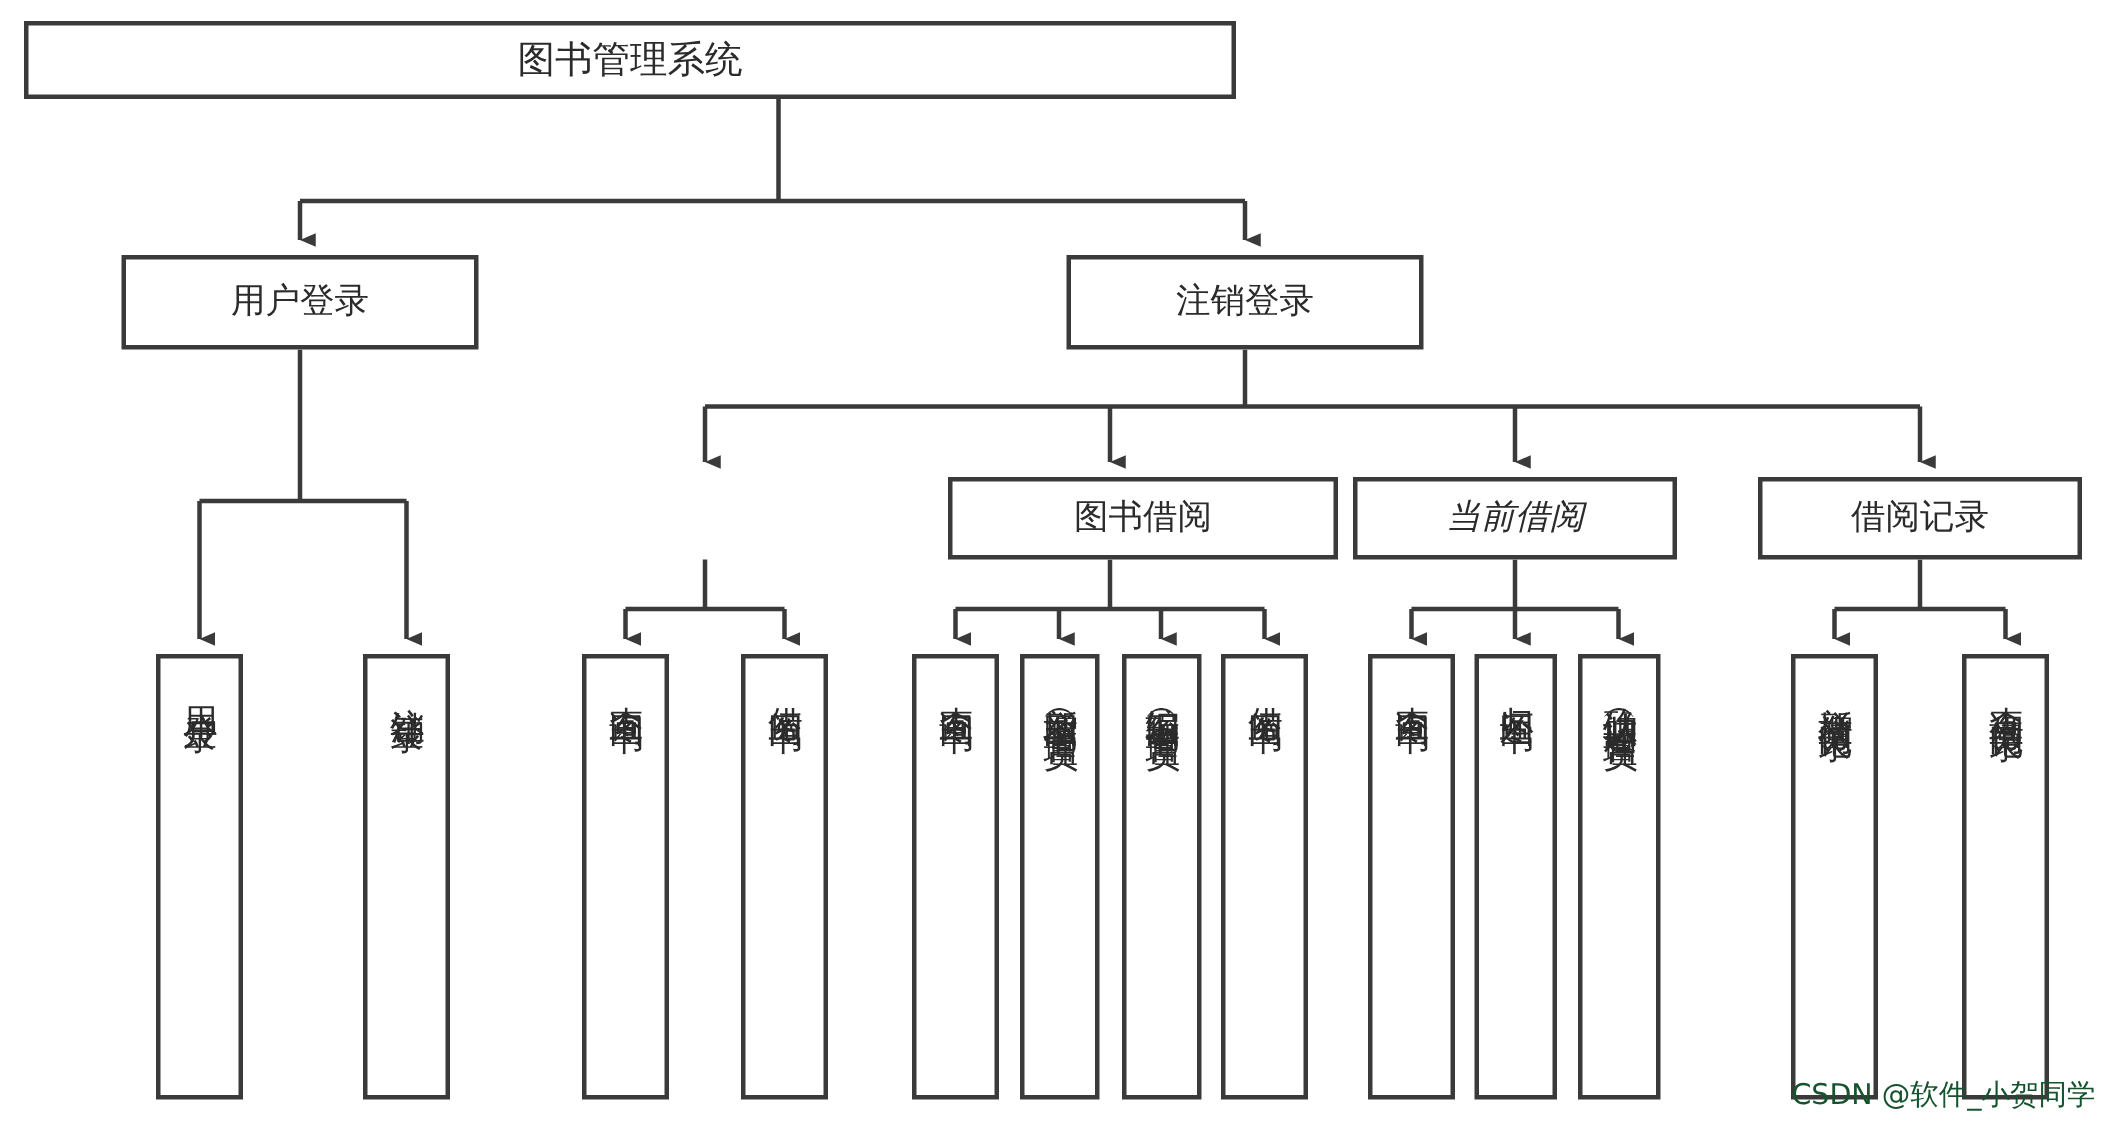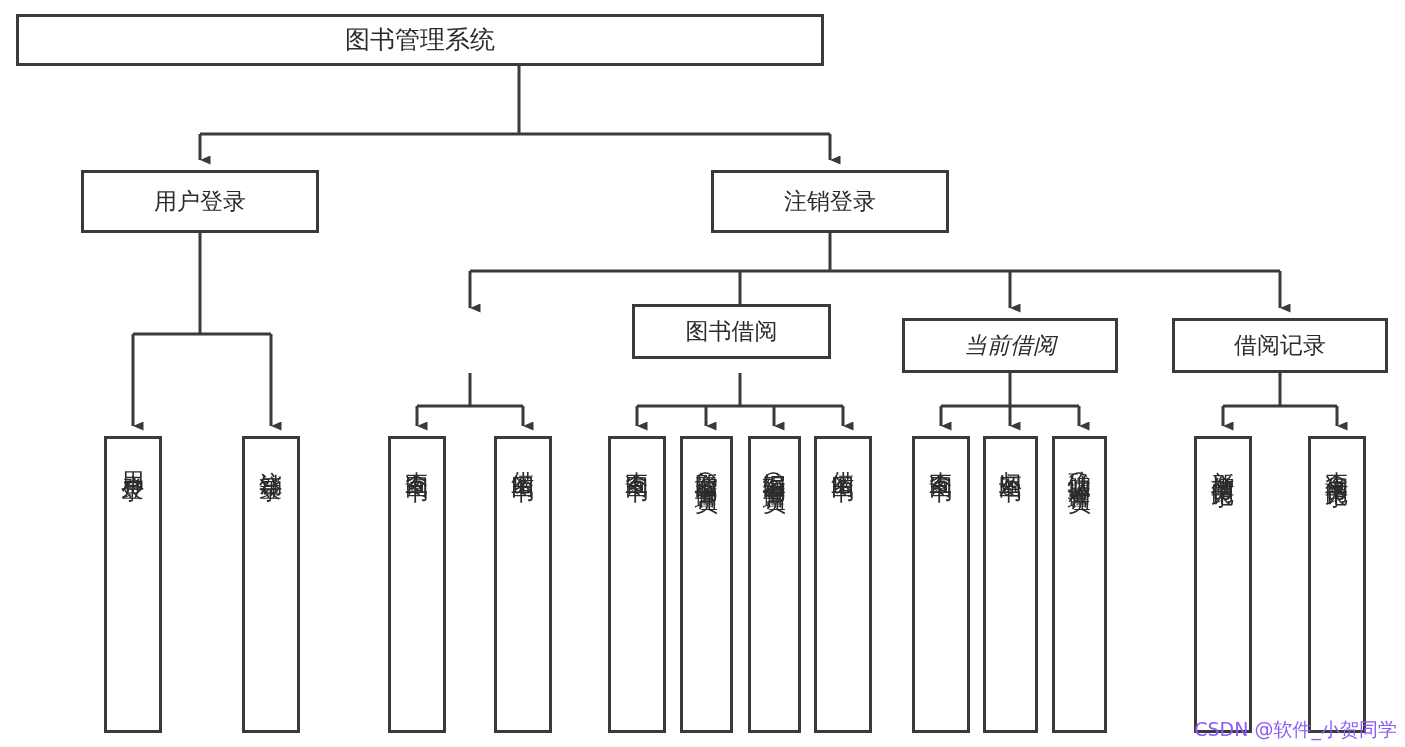--- a/index.html
+++ b/index.html
@@ -56,21 +56,21 @@
   .node.leaf .vtext {
     writing-mode: vertical-rl;
     text-orientation: upright;
     white-space: nowrap;
   }
   .watermark {
     position: absolute;
     right: 8px;
     bottom: 4px;
     font-size: 19px;
-    color: #8b5cf6;
+    color: #14532d;
     white-space: nowrap;
     font-family: "DejaVu Sans", "Liberation Sans", sans-serif;
   }
 </style>
 </head>
 <body>
 
 <div id="canvas">
 
   <svg id="edges" viewBox="0 0 1405 747" xmlns="http://www.w3.org/2000/svg">
@@ -127,21 +127,21 @@
     <span>图书管理系统</span>
   </div>
 
   <div class="node lvl1" style="left:81px; top:170px; width:238px; height:63px;">
     <span>用户登录</span>
   </div>
   <div class="node lvl1" style="left:711px; top:170px; width:238px; height:63px;">
     <span>注销登录</span>
   </div>
 
-  <div class="node lvl2" style="left:632px; top:304px; width:199px; height:55px;">
+  <div class="node lvl2" style="left:632px; top:318px; width:260px; height:55px;">
     <span>图书借阅</span>
   </div>
   <div class="node lvl2" style="left:902px; top:318px; width:216px; height:55px;font-style:italic;">
     <span>当前借阅</span>
   </div>
   <div class="node lvl2" style="left:1172px; top:318px; width:216px; height:55px;align-items:center;">
     <span>借阅记录</span>
   </div>
 
   <div class="node leaf" style="left:104px; top:436px; width:58px; height:297px;">

